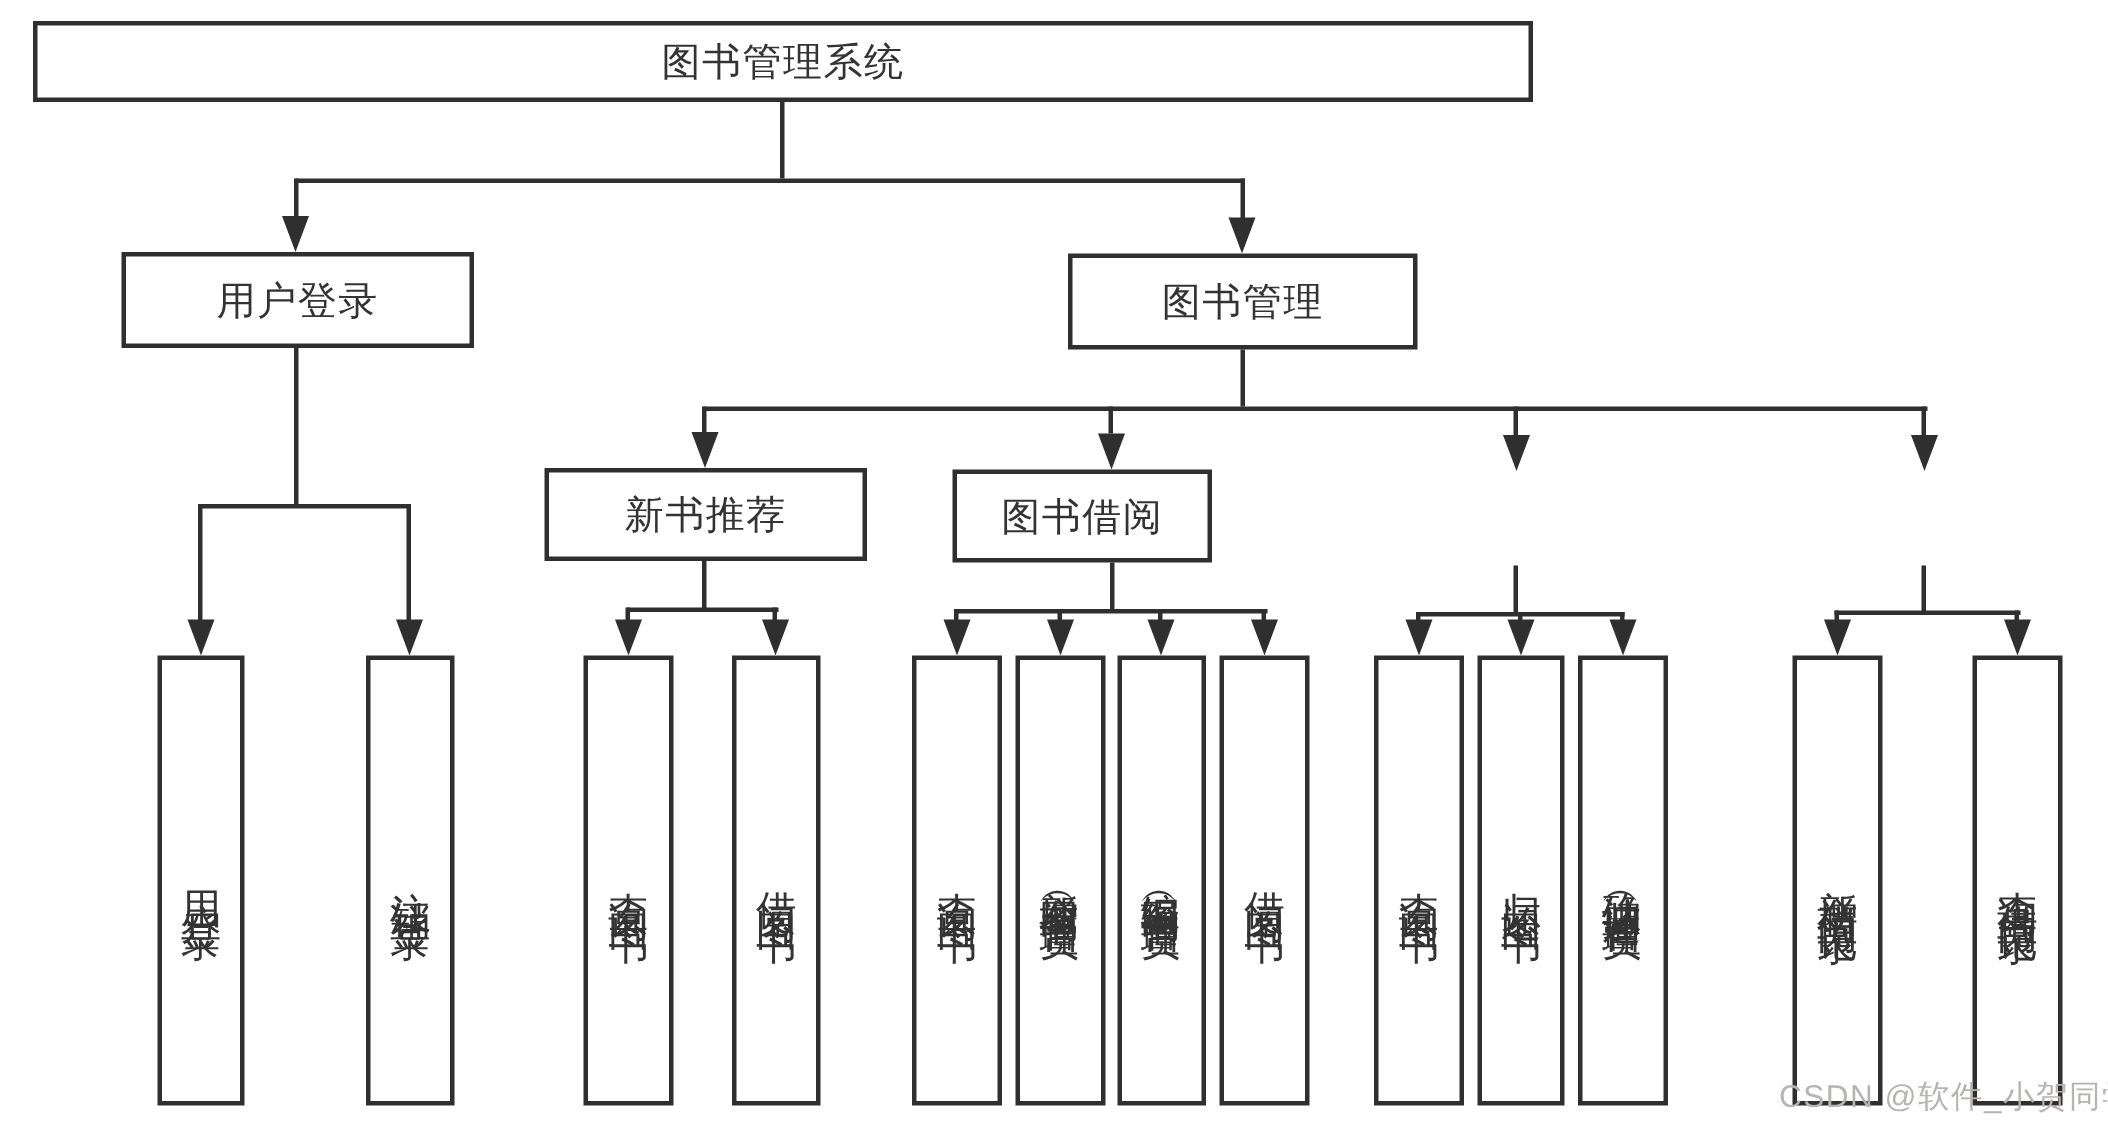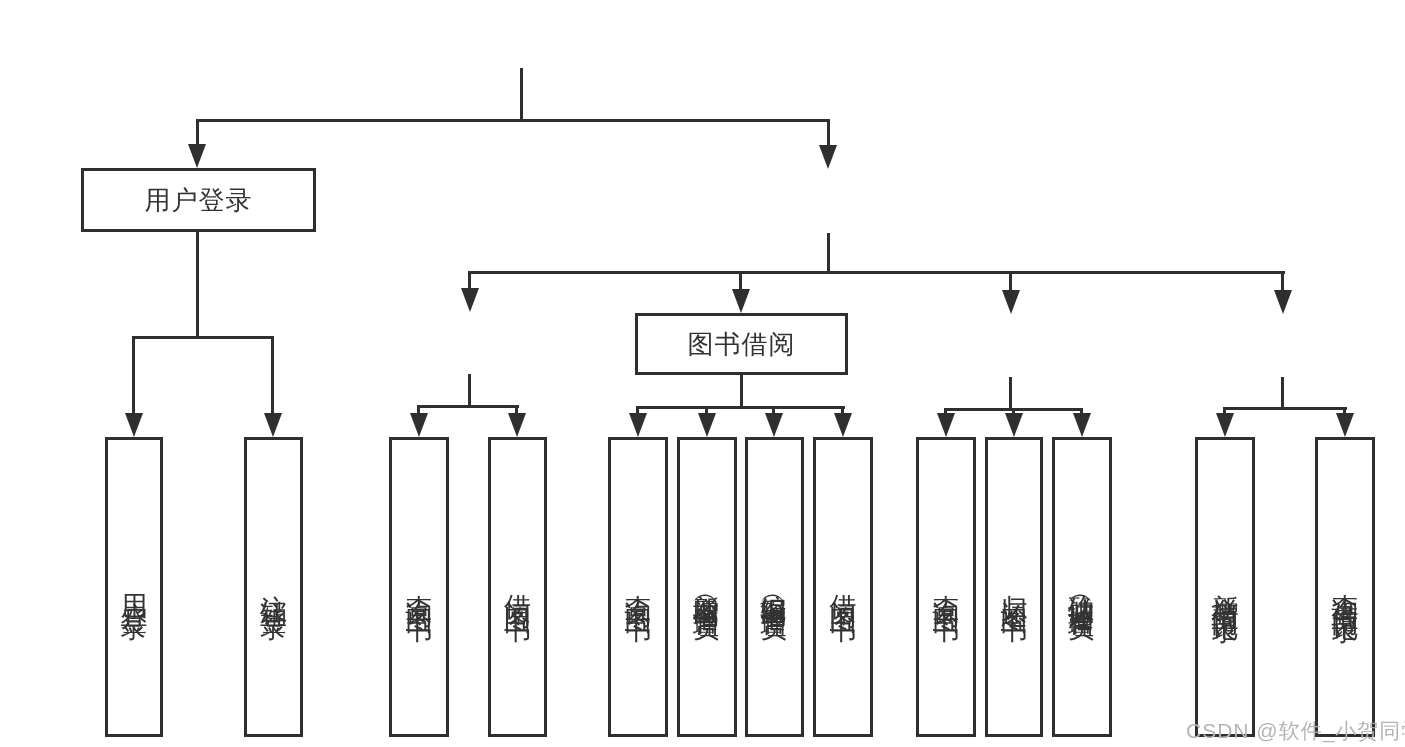--- a/index.html
+++ b/index.html
@@ -30,32 +30,38 @@
   .watermark{
     position:absolute;left:1186px;top:717px;font-size:21px;letter-spacing:1px;
     color:var(--wm,#b8b3b3);z-index:5;white-space:nowrap;
   }
 </style>
 </head>
 <body>
 
 <div id="diagram" style="--line: #2f2f2f; --text: #333333; --wm: #b8b3b3; --bg: #ffffff;">
 
+  <div class="hbox" style="left:22px;top:14px;width:1000px;height:54px;">
+    <span>图书管理系统</span>
+  </div>
 
   <div>
     <div class="line" style="left:520px;top:68px;width:3px;height:51px;"></div>
     <div class="line" style="left:197px;top:119px;width:633px;height:3px;"></div>
     <div class="line" style="left:196px;top:119px;width:3px;height:28px;"></div>
     <div class="arrow" style="left:188px;top:144px;"></div>
     <div class="line" style="left:827px;top:119px;width:3px;height:28px;"></div>
     <div class="arrow" style="left:819px;top:145px;"></div>
   </div>
 
   <div class="hbox" style="left:81px;top:168px;width:235px;height:64px;">
     <span>用户登录</span>
+  </div>
+  <div class="hbox" style="left:712px;top:169px;width:233px;height:64px;">
+    <span>图书管理</span>
   </div>
 
   <div>
     <div class="line" style="left:196px;top:232px;width:3px;height:104px;"></div>
     <div class="line" style="left:132px;top:336px;width:142px;height:3px;"></div>
     <div class="line" style="left:132px;top:336px;width:3px;height:79px;"></div>
     <div class="arrow" style="left:125px;top:413px;"></div>
     <div class="line" style="left:271px;top:336px;width:3px;height:79px;"></div>
     <div class="arrow" style="left:264px;top:413px;"></div>
   </div>
@@ -66,21 +72,24 @@
     <div class="line" style="left:468px;top:271px;width:3px;height:18px;"></div>
     <div class="arrow" style="left:461px;top:288px;"></div>
     <div class="line" style="left:739px;top:271px;width:3px;height:18px;"></div>
     <div class="arrow" style="left:732px;top:289px;"></div>
     <div class="line" style="left:1009px;top:271px;width:3px;height:19px;"></div>
     <div class="arrow" style="left:1002px;top:290px;"></div>
     <div class="line" style="left:1281px;top:271px;width:3px;height:19px;"></div>
     <div class="arrow" style="left:1274px;top:290px;"></div>
   </div>
 
-  <div class="hbox" style="left:635px;top:313px;width:213px;height:62px;">
+  <div class="hbox" style="left:363px;top:312px;width:215px;height:62px;">
+    <span>新书推荐</span>
+  </div>
+  <div class="hbox" style="left:635px;top:313px;width:173px;height:62px;">
     <span>图书借阅</span>
   </div>
 
   <div>
     <div class="line" style="left:468px;top:374px;width:3px;height:33px;"></div>
     <div class="line" style="left:418px;top:405px;width:101px;height:3px;"></div>
     <div class="line" style="left:417px;top:405px;width:3px;height:10px;"></div>
     <div class="arrow" style="left:410px;top:413px;"></div>
     <div class="line" style="left:515px;top:405px;width:3px;height:10px;"></div>
     <div class="arrow" style="left:508px;top:413px;"></div>

